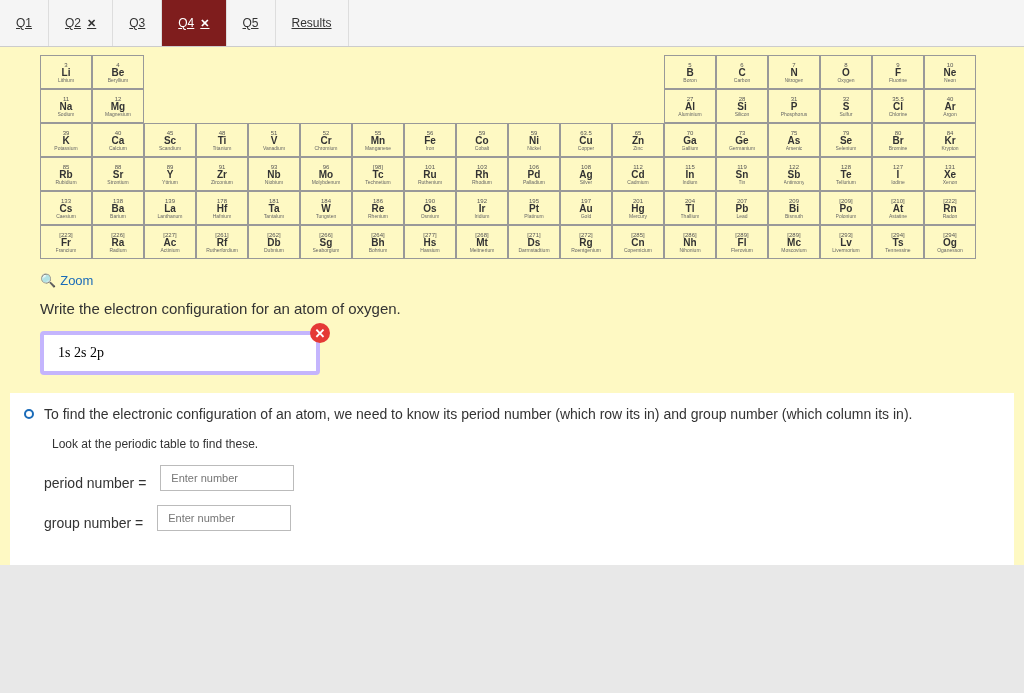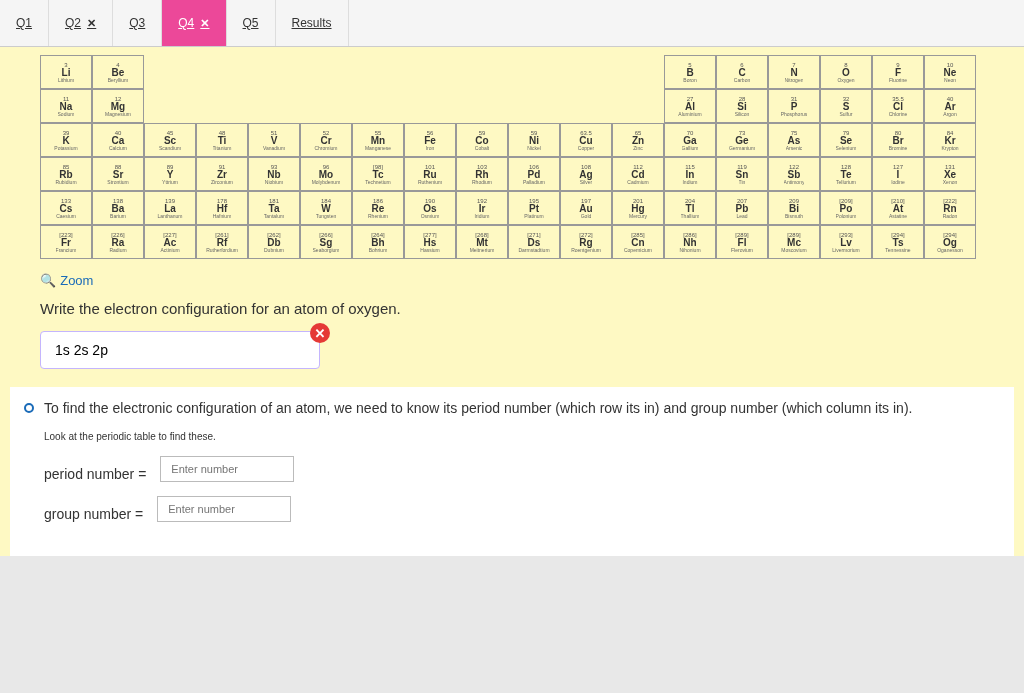--- a/index.html
+++ b/index.html
@@ -1,44 +1,44 @@
 <!DOCTYPE html>
 <html><head>
 <meta charset="utf-8">
 <style>
 * { margin: 0; padding: 0; box-sizing: border-box; }
 body { font-family: Arial, sans-serif; background: #e8e8e8; width: 1024px; height: 693px; overflow: hidden; color: #333; }
 .tabs { display: flex; background: #f5f5f5; border-bottom: 1px solid #ccc; }
 .tab { padding: 16px 16px; font-size: 12px; border-right: 1px solid #ddd; cursor: pointer; display: flex; align-items: center; gap: 6px; text-decoration: underline; }
-.tab.active { background: #ec4899; color: #fff; }
+.tab.active { background: #7f1d1d; color: #fff; }
 .tab .close { font-weight: bold; font-size: 11px; }
 .main { background: #fef9c3; padding: 8px 10px 0 10px; }
 
 
 .ptable { display: grid; grid-template-columns: repeat(18, 52px); grid-auto-rows: 34px; gap: 0; border-collapse: collapse; font-size: 8px; margin-left: 30px; }
 .cell { border: 1px solid #999; display: flex; flex-direction: column; align-items: center; justify-content: center; line-height: 1; padding: 1px; }
 .cell .num { font-size: 6px; color: #555; }
 .cell .sym { font-size: 10px; font-weight: bold; }
 .cell .name { font-size: 5px; color: #666; text-align: center; overflow: hidden; }
 .empty { border: none; }
 
 .zoom { margin: 14px 0 8px 30px; font-size: 13px; color: #1a6bb8; cursor: pointer; display: flex; align-items: center; gap: 4px; }
 .zoom-icon { font-size: 13px; }
 
 .question { margin: 12px 0 14px 30px; font-size: 15px; color: #333; }
 .answer-wrap { margin: 0 0 18px 30px; position: relative; width: 280px; }
-.answer { border: 1px solid #c4b5fd; border-radius: 4px; padding: 10px 14px; font-size: 14px; background: #fff; width: 100%; }
+.answer { border: 4px solid #c4b5fd; border-radius: 4px; padding: 10px 14px; font-size: 14px; background: #fff; width: 100%; font-family: Liberation Serif, serif; }
 .badge-x { position: absolute; right: -10px; top: -8px; background: #e53935; color: #fff; width: 20px; height: 20px; border-radius: 50%; font-size: 13px; display: flex; align-items: center; justify-content: center; font-weight: bold; }
 
 .learn-bar { background: #ffc233; padding: 10px 18px; font-size: 14px; font-weight: bold; color: #333; border-radius: 2px; }
 .steps { padding: 12px 18px 20px 34px; background: #fff; position: relative; }
 .step-dot { position: absolute; left: 14px; top: 16px; width: 10px; height: 10px; border: 2px solid #1a6bb8; border-radius: 50%; background: #fff; }
 .step-title { font-size: 13px; font-weight: bold; margin-bottom: 8px; }
 .step-body { font-size: 14px; margin-bottom: 12px; line-height: 1.4; }
-.step-sub { font-size: 10px; margin-bottom: 14px; }
+.step-sub { font-size: 12px; margin-bottom: 14px; margin-left: 8px; }
 .fill-row { display: flex; align-items: flex-end; gap: 14px; margin-bottom: 14px; font-size: 14px; }
 .fill-input { border: 1px solid #bbb; padding: 6px 10px; font-size: 11px; color: #999; width: 134px; }
 </style>
 </head>
 <body>
 
 <div class="tabs" id="tabs">
     <div class="tab">
       <span>Q1</span>
     </div>

